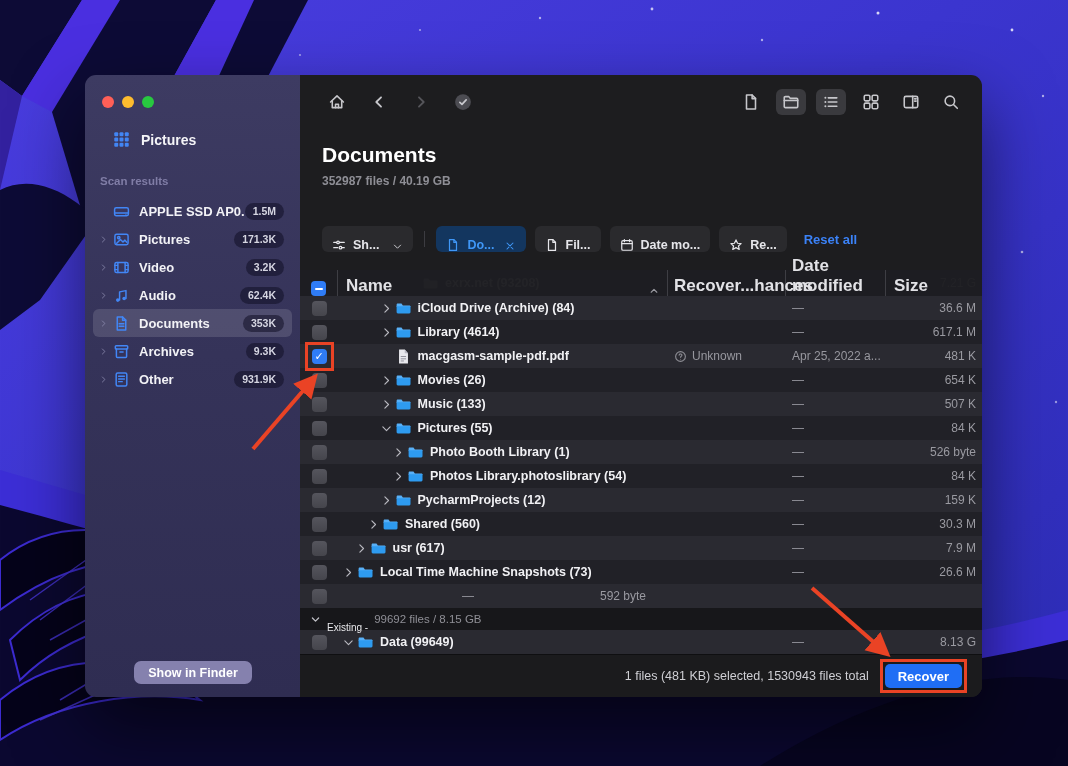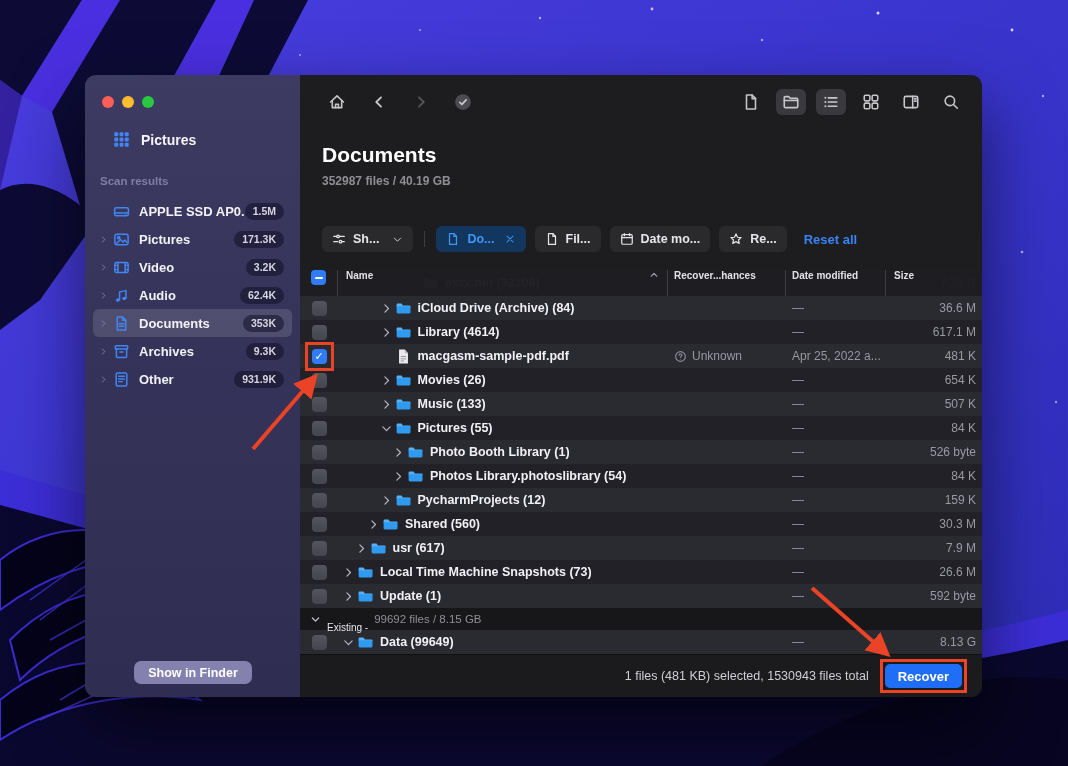--- a/index.html
+++ b/index.html
@@ -50,21 +50,21 @@
   .tb-right { position:absolute; right:16px; top:0; height:54px; display:flex; align-items:center; gap:10px; }
   .tb-btn { width:30px; height:26px; border-radius:6px; display:flex; align-items:center; justify-content:center; }
   .tb-btn.on { background:#3a3a3e; }
 
   
   .head-title { position:absolute; left:22px; top:68px; color:#fff; font-size:21px; font-weight:bold; }
   .head-sub   { position:absolute; left:22px; top:99px; color:#8e8e95; font-size:12px; font-weight:bold; }
 
   
   #chips { position:absolute; left:22px; top:150px; height:28px; display:flex; align-items:center; gap:9px; }
-  .chip { height:26px; border-radius:6px; background:#2a2a2d; display:flex; align-items:center;
+  .chip { height:26px; border-radius:6px; background:#2a2a2d; display:flex; align-items:flex-end;
           gap:7px; padding:0 10px; color:#e6e6ea; font-size:12.5px; font-weight:bold; cursor:pointer; }
   .chip .icon { width:14px; height:14px; display:block; }
   .chip.active { background:#13365f; color:#3f97f7; }
   .chip .x { width:12px; height:12px; margin-left:2px; }
   .chip .dd { width:11px; height:11px; color:#cfcfd4; margin-left:6px; }
   .chip-div { width:1px; height:16px; background:#3c3c41; margin:0 2px; }
   .reset-all { color:#3b82f7; font-size:13px; font-weight:bold; margin-left:8px; cursor:pointer; }
 
   
   #table { position:absolute; left:0; right:0; top:195px; }
@@ -73,21 +73,21 @@
   .cb.checked { background:#2f7cf6; color:#fff; font-size:11px; font-weight:bold; }
   .cb .minus { width:8px; height:2px; background:#fff; border-radius:1px; }
   .anno { position:absolute; left:-7px; top:-7px; width:29px; height:29px; border:3px solid #ea4325; }
 
   .thead { position:relative; height:26px; }
   .ghost-row { position:absolute; inset:0; display:flex; align-items:center; background:#242430; }
   .ghost-row .g-ic { width:17px; height:17px; margin-left:122px; opacity:.28; filter:grayscale(1); }
   .ghost-row .g-name { color:#53535c; font-size:12.5px; font-weight:bold; margin-left:6px; flex:1; }
   .ghost-row .g-size { color:#4c4c55; font-size:12px; margin-right:6px; }
   .thead-over { position:absolute; inset:0; display:flex; align-items:stretch; background:rgba(29,29,32,.88); }
-  .th { display:flex; align-items:flex-start; color:#e2e2e6; font-size:10px; font-weight:bold;
+  .th { display:flex; align-items:flex-end; color:#e2e2e6; font-size:17px; font-weight:bold;
         border-right:1px solid #3e3e44; }
   .th:last-child { border-right:none; }
   .th.c-check { width:38px; justify-content:center; }
   .th.c-name { flex:1; padding-left:8px; }
   .th.c-name .sort { margin-left:auto; margin-right:8px; width:10px; height:10px; color:#9a9aa1; }
   .th.c-rec { width:118px; padding-left:6px; }
   .th.c-date { width:100px; padding-left:6px; }
   .th.c-size { width:96px; padding-left:8px; }
 
   .trow { height:24px; display:flex; align-items:center; }
@@ -764,34 +764,20 @@
               <span class="nm">Local Time Machine Snapshots (73)</span>
             </div>
             <div class="c-rec-cell"></div>
             <div class="c-date-cell">—</div>
             <div class="c-size-cell">26.6 M</div>
           </div>
           <div class="trow alt0">
             <div class="c-check">
               <span class="cb"></span>
             </div>
-            <div class="c-name-cell" style="padding-left: 4px;">
-              <span class="chev">
-                <svg viewBox="0 0 16 16" fill="none" stroke="currentColor" stroke-width="1.4" stroke-linecap="round" stroke-linejoin="round">
-                  <path d="M6 3.5 10.5 8 6 12.5"></path>
-                </svg>
-              </span>
-              <span class="fico">
-                <svg viewBox="0 0 16 16">
-                  <path fill="#58b0f7" d="M1.5 4.6c0-.7.5-1.2 1.2-1.2h3.4l1.3 1.7h6c.7 0 1.2.5 1.2 1.2v.3H1.5z"></path>
-                  <path fill="#2e9bf0" d="M1.5 5.8h13.1v5.6c0 .7-.5 1.2-1.2 1.2H2.7c-.7 0-1.2-.5-1.2-1.2z"></path>
-                </svg>
-              </span>
-              <span class="nm">Update (1)</span>
-            </div>
             <div class="c-rec-cell"></div>
             <div class="c-date-cell">—</div>
             <div class="c-size-cell">592 byte</div>
           </div>
         </div>
       <div class="sect-row">
         <span class="chev">
             <svg viewBox="0 0 16 16" fill="none" stroke="currentColor" stroke-width="1.8" stroke-linecap="round" stroke-linejoin="round">
               <path d="M3.5 5.8 8 10.3 12.5 5.8"></path>
             </svg>

